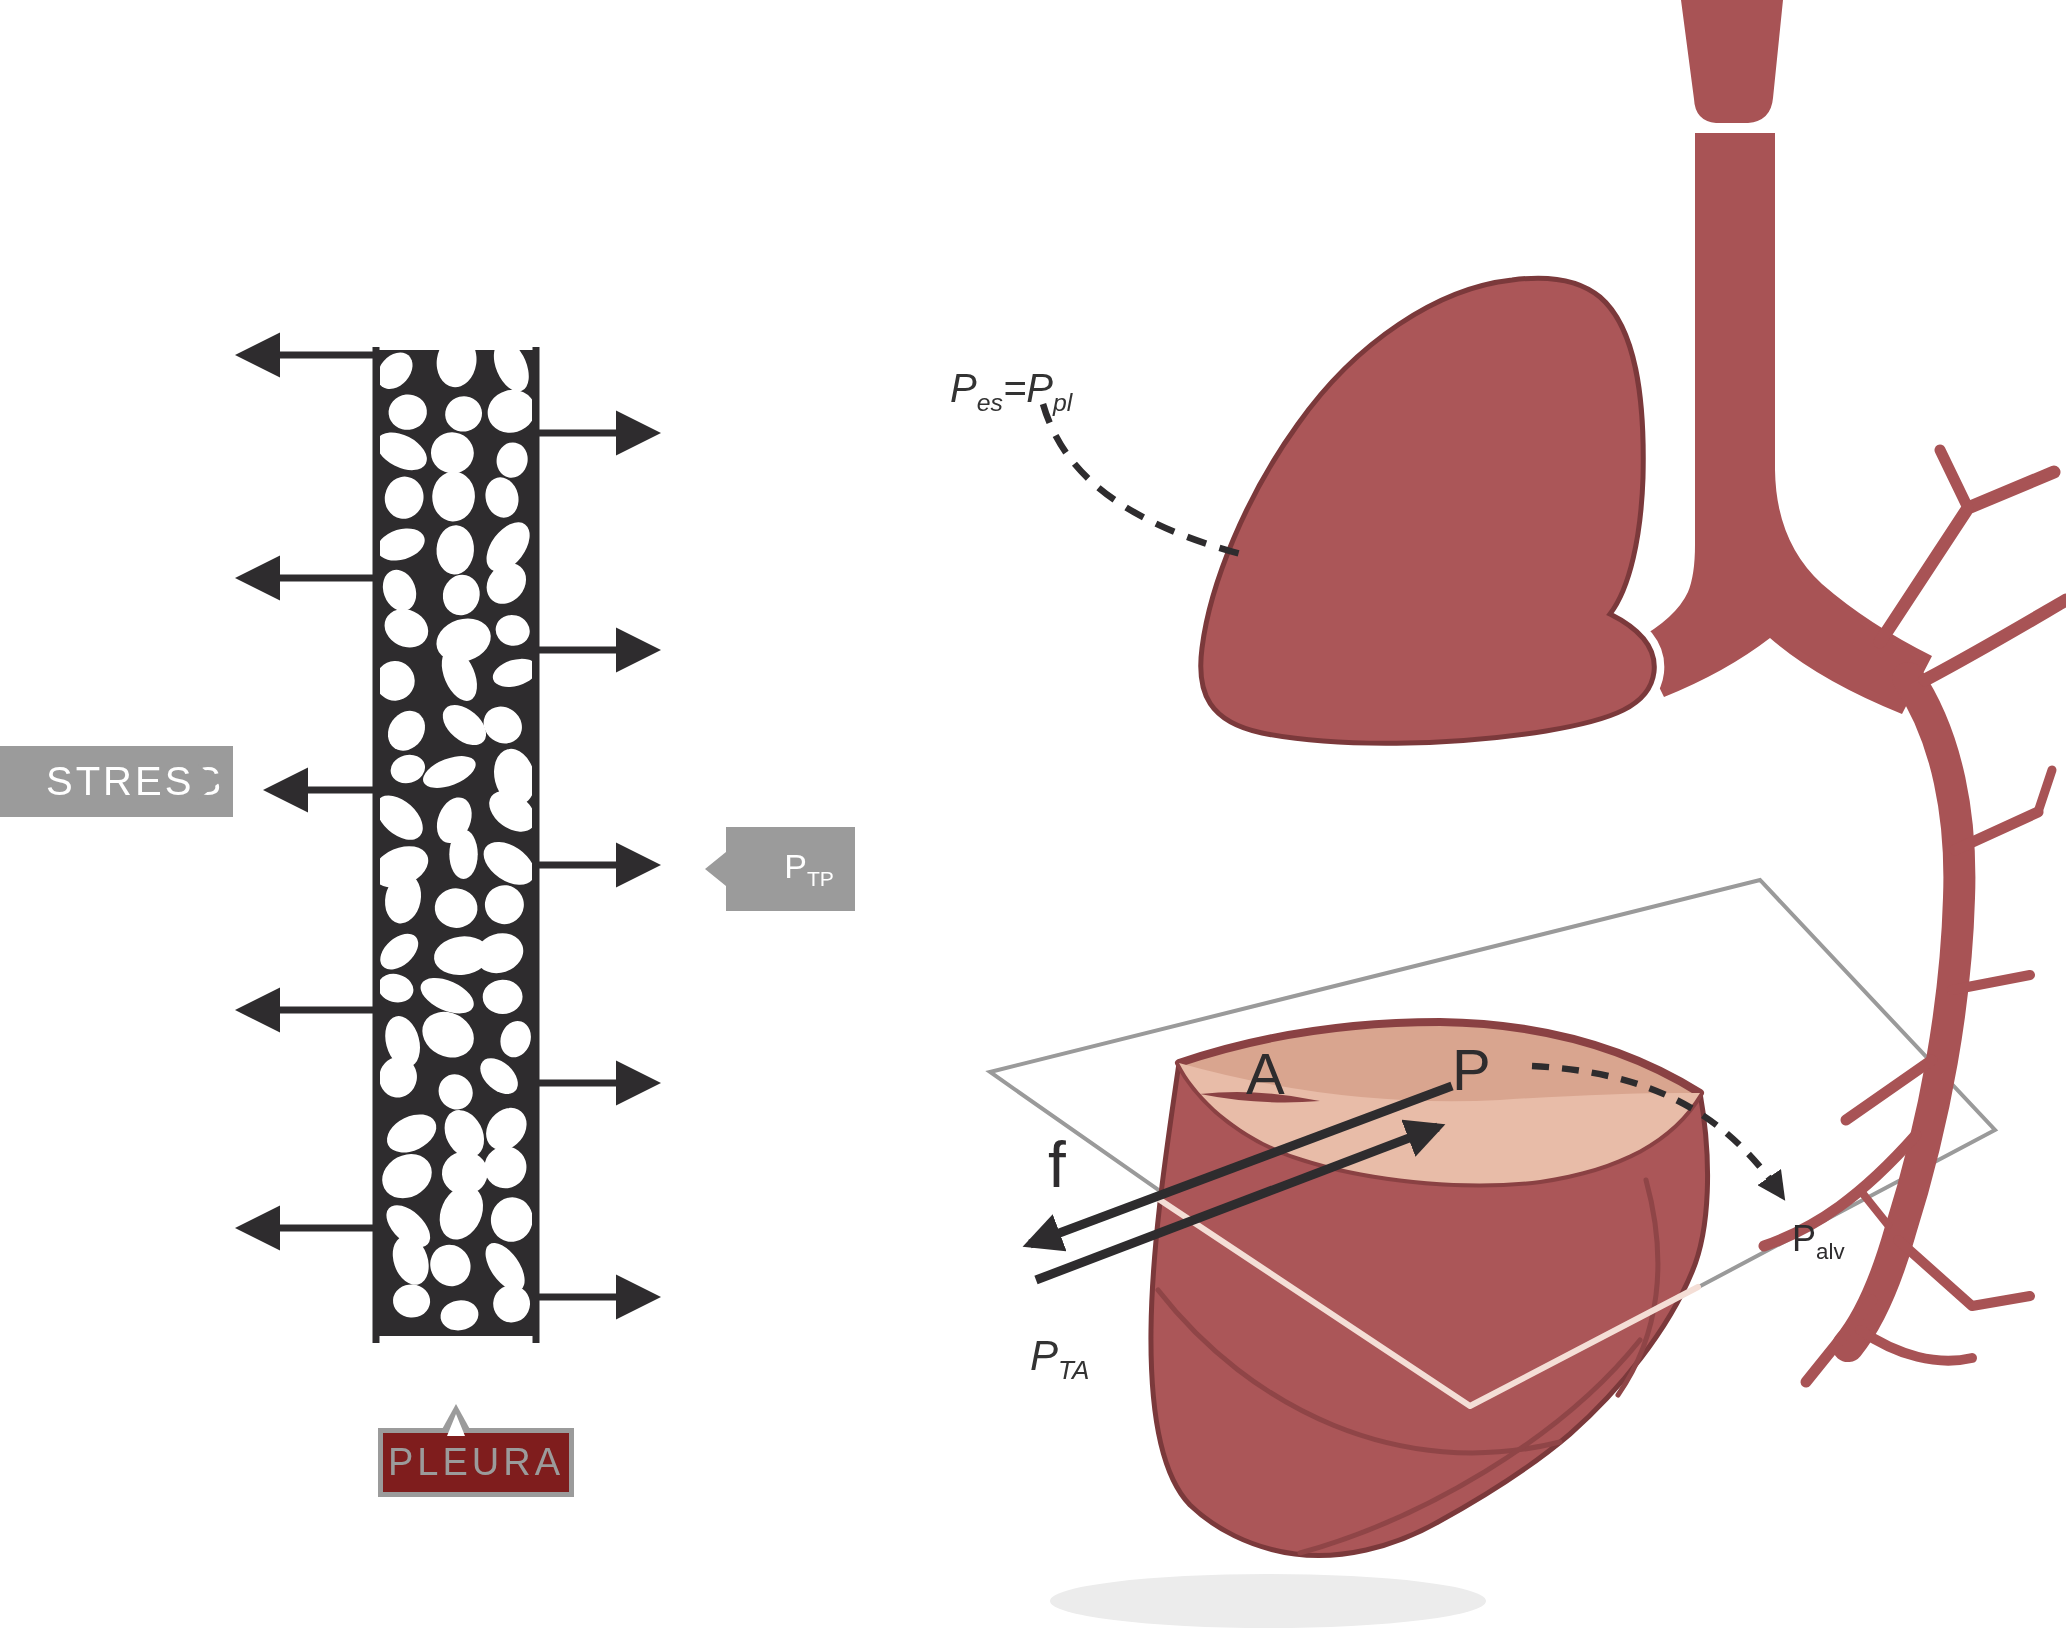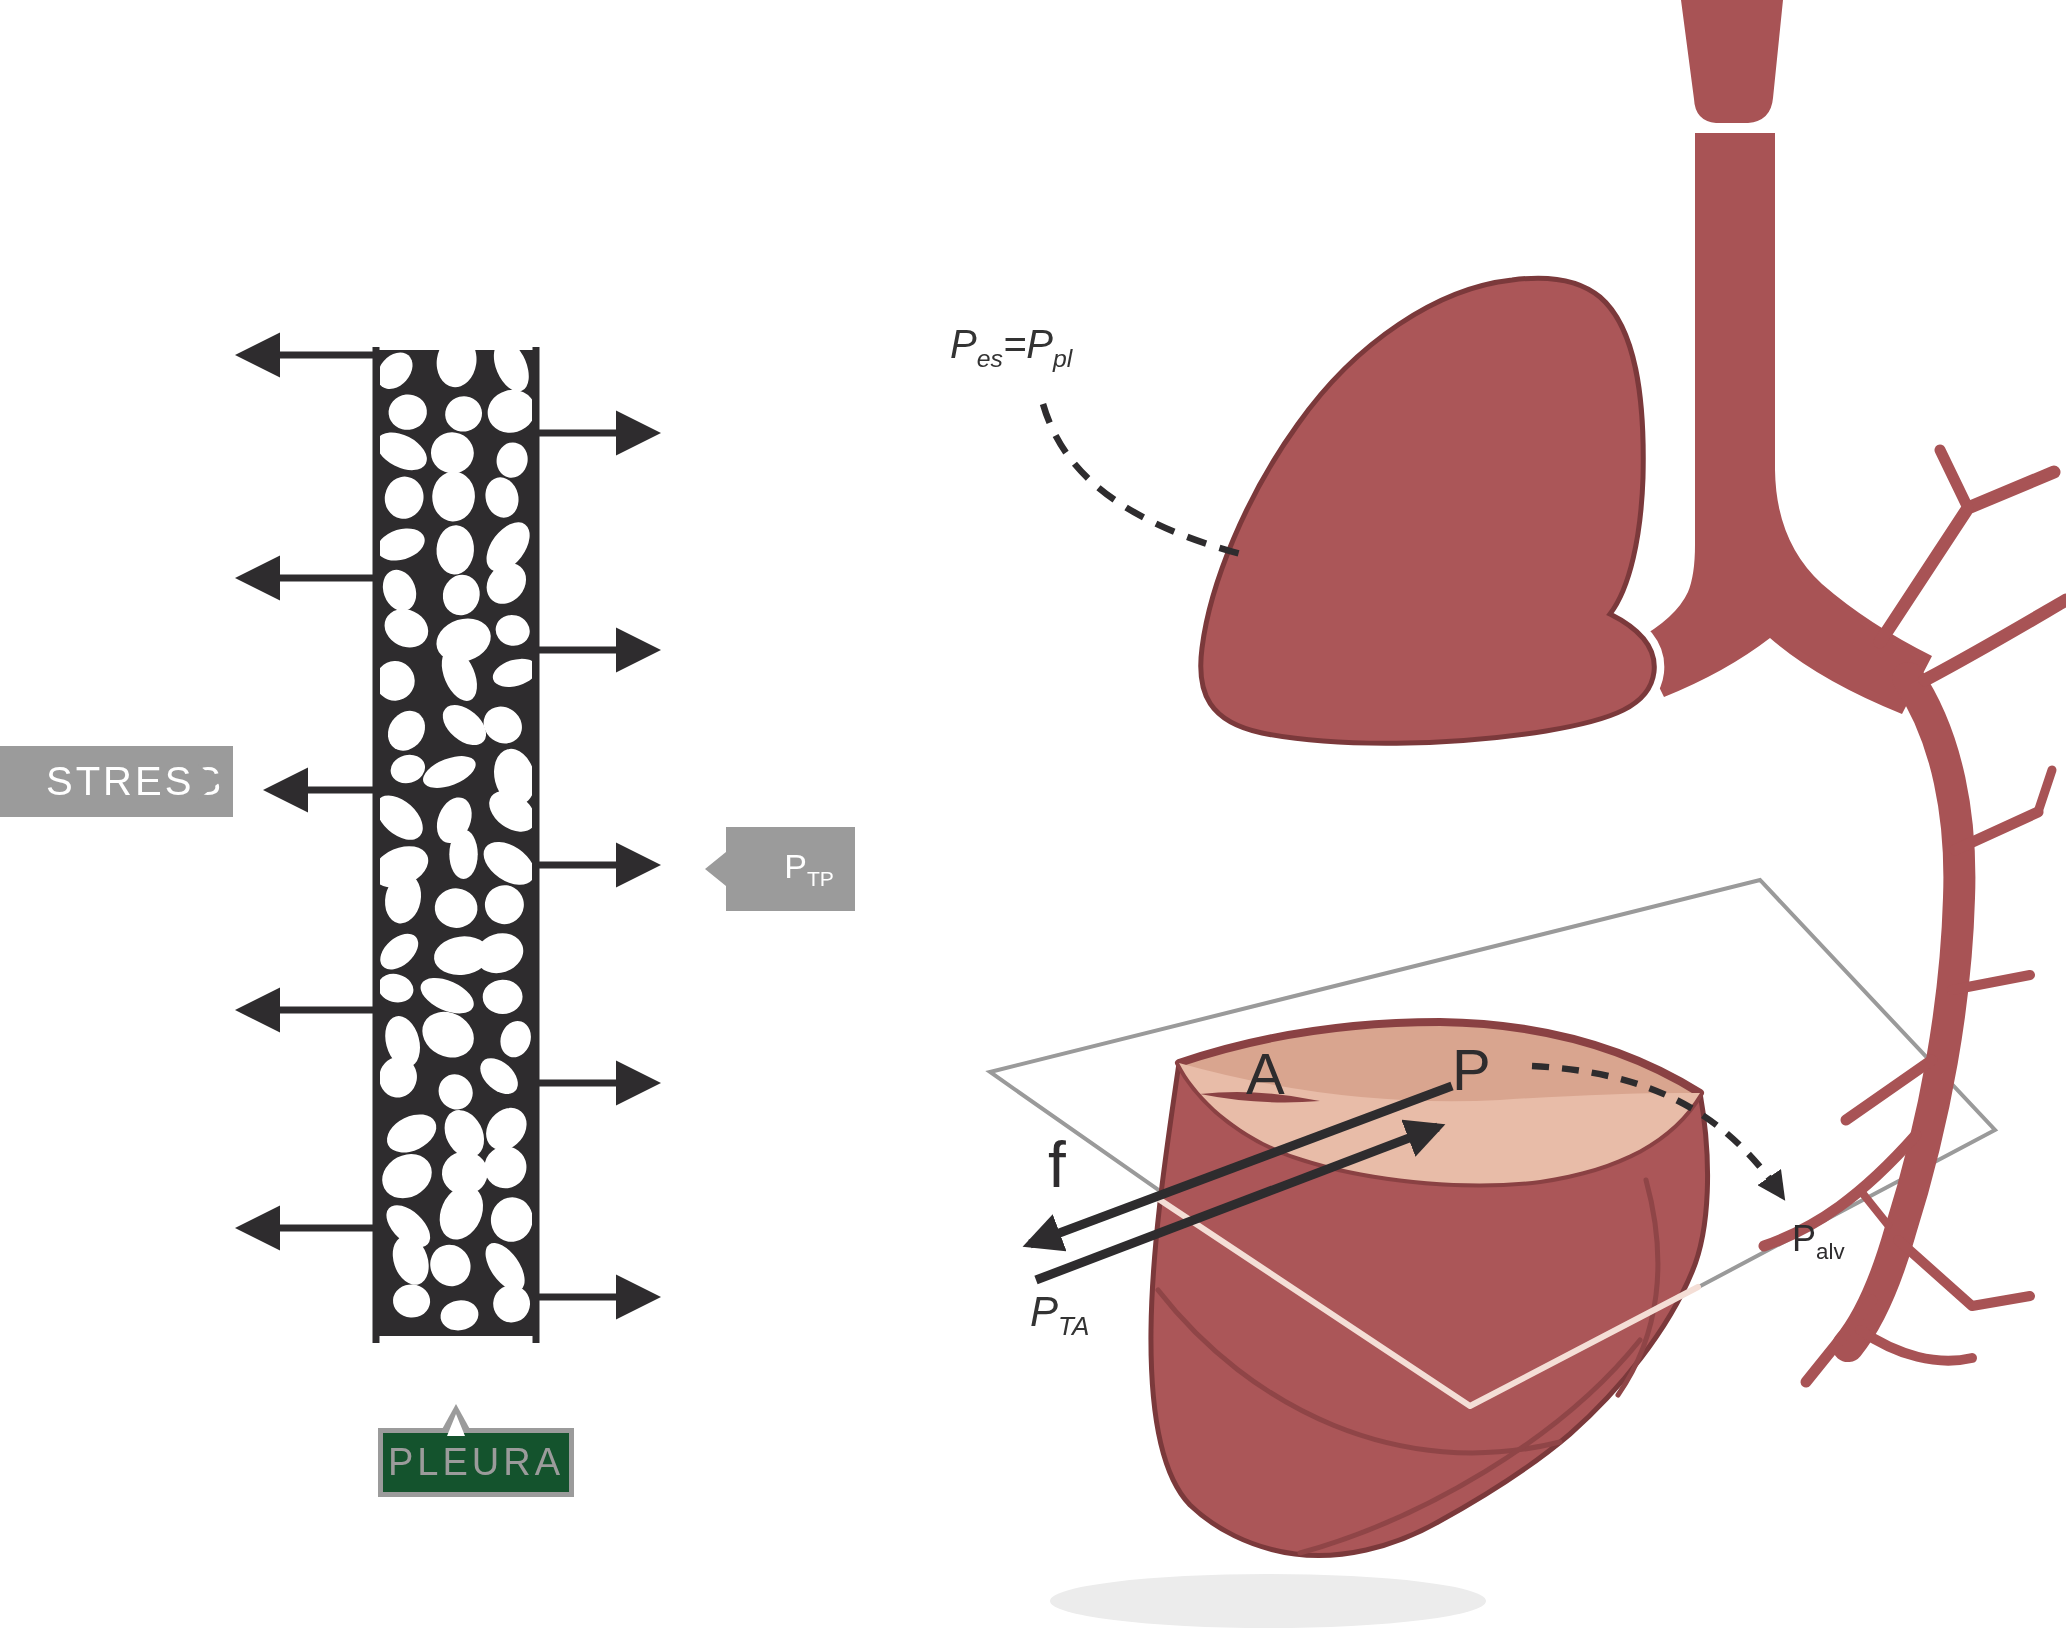--- a/index.html
+++ b/index.html
@@ -28,27 +28,27 @@
   .pebble{fill:#ffffff;}
   .label{position:absolute;z-index:2;}
   .tag{background:var(--gray-label);color:#fff;display:flex;align-items:center;justify-content:center;padding-left:37px;}
   .stress{left:0;top:746px;width:196px;height:71px;font-size:40px;letter-spacing:3px;}
   .stress::after{content:"";position:absolute;left:196px;top:50%;margin-top:-19px;
     border-left:24px solid var(--gray-label);border-top:19px solid transparent;border-bottom:19px solid transparent;}
   .ptp{left:726px;top:827px;width:92px;height:84px;font-size:34px;}
   .ptp::before{content:"";position:absolute;left:-21px;top:50%;margin-top:-17px;
     border-right:21px solid var(--gray-label);border-top:17px solid transparent;border-bottom:17px solid transparent;}
   .pleura{left:378px;top:1428px;width:186px;height:59px;border:5px solid var(--gray-label);
-    background:#14532d;color:var(--gray-label);display:flex;align-items:center;justify-content:center;
+    background:#7f1d1d;color:var(--gray-label);display:flex;align-items:center;justify-content:center;
     font-size:38px;letter-spacing:4px;}
   .pleura .tri-out{position:absolute;left:57px;top:-29px;width:0;height:0;
     border-bottom:29px solid var(--gray-label);border-left:16px solid transparent;border-right:16px solid transparent;}
   .pleura .tri-in{position:absolute;left:64px;top:-19px;width:0;height:0;
     border-bottom:22px solid #ffffff;border-left:9px solid transparent;border-right:9px solid transparent;z-index:3;}
-  .formula{color:var(--text-dark);font-size:40px;font-style:italic;}
+  .formula{color:var(--text-dark);font-size:40px;font-style:italic;margin-top:44px;}
   .pes{left:950px;top:322px;}
   .pta{left:1030px;top:1288px;font-size:42px;}
   .big-letter{color:var(--ink);font-size:58px;}
   .a-lbl{left:1246px;top:1040px;}
   .p-lbl{left:1452px;top:1036px;}
   .f-lbl{left:1048px;top:1128px;font-size:64px;color:var(--ink);}
   .palv{left:1792px;top:1218px;font-size:36px;color:var(--ink);}
   sub{font-size:.62em;}
 </style>
 </head>

